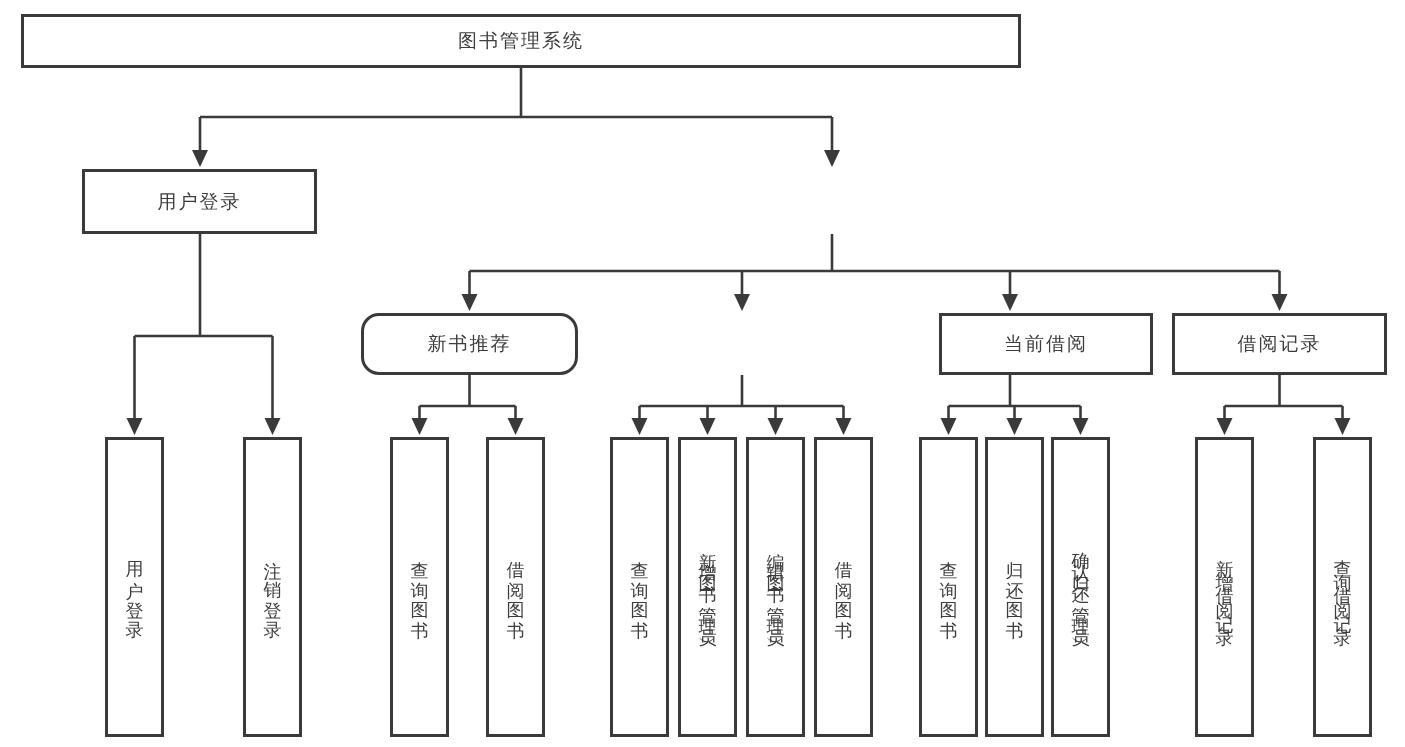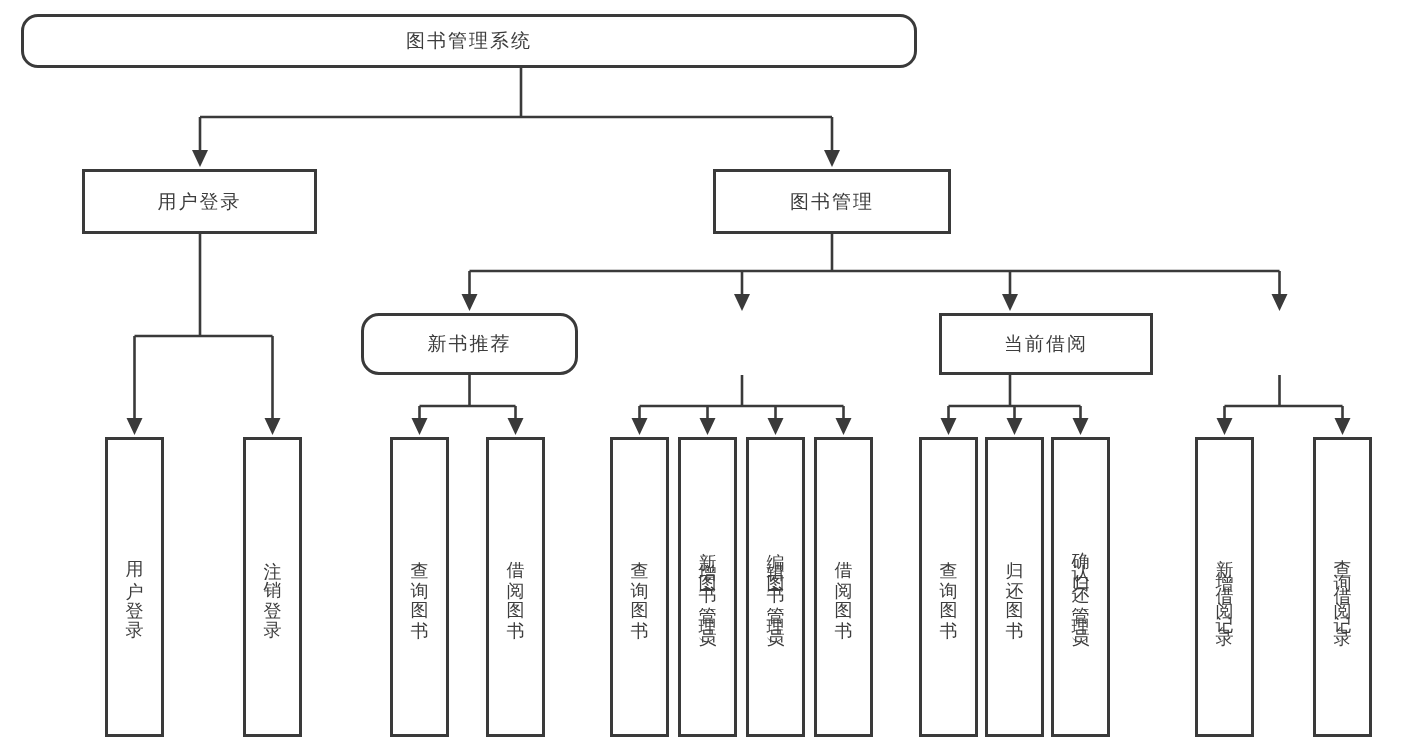--- a/index.html
+++ b/index.html
@@ -13,21 +13,21 @@
   .stage{
     position:relative;width:1405px;height:747px;background:var(--bg);overflow:hidden;
   }
   .connectors{position:absolute;left:0;top:0;width:1405px;height:747px;color:var(--line);}
   .box{
     position:absolute;background:var(--bg);border:3px solid var(--line);
     display:flex;align-items:center;justify-content:center;
     color:var(--text);
   }
   .hlabel{font-size:19px;letter-spacing:2px;white-space:nowrap;}
-  .root{left:21px;top:14px;width:896px;height:54px;border-radius:17px;}
+  .root{left:21px;top:14px;width:1000px;height:54px;}
   .lvl2{top:169px;height:65px;}
   .lvl3{top:313px;height:62px;}
   .leaf{top:437px;width:59px;height:300px;}
   .vtext{
     writing-mode:vertical-rl;text-orientation:mixed;
     font-size:18px;line-height:1;white-space:nowrap;
   }
   .ls4{letter-spacing:20px;}
   .ls6{letter-spacing:14px;}
   .ls9{letter-spacing:11px;}
@@ -111,29 +111,29 @@
     </g>
   </svg>
 
   <div class="box root">
     <span class="hlabel">图书管理系统</span>
   </div>
 
   <div class="box lvl2" style="left:82px;width:235px;">
     <span class="hlabel">用户登录</span>
   </div>
-  <div class="box lvl2" style="left:713px;width:238px;">
-    <span class="hlabel">图书管理</span>
-  </div>
 
   <div class="box lvl3" style="left:361px;width:217px;border-radius:18px;">
     <span class="hlabel">新书推荐</span>
   </div>
   <div class="box lvl3" style="left:903px;width:214px;margin-left:36px;">
     <span class="hlabel">当前借阅</span>
+  </div>
+  <div class="box lvl3" style="left:1172px;width:215px;">
+    <span class="hlabel">借阅记录</span>
   </div>
 
   <div class="box leaf" style="left:105px;">
     <span class="vtext ls4">用户登录</span>
   </div>
   <div class="box leaf" style="left:243px;">
     <span class="vtext ls4">注销登录</span>
   </div>
 
   <div class="box leaf" style="left:390px;">

